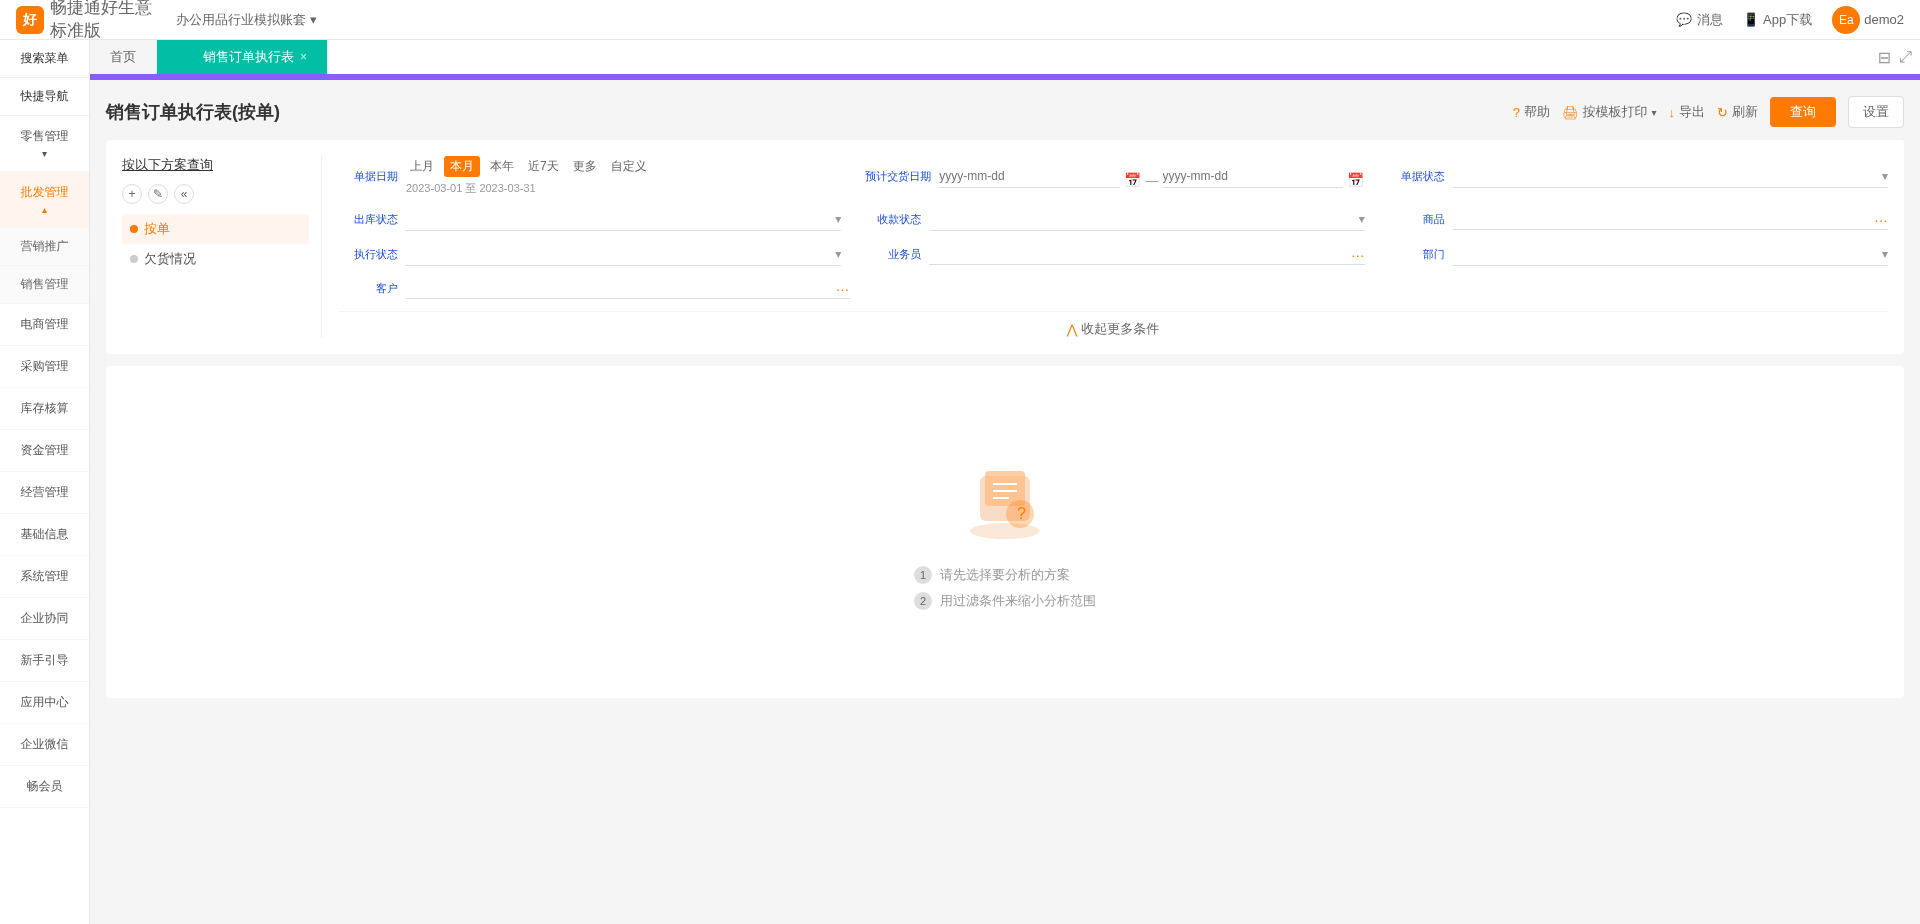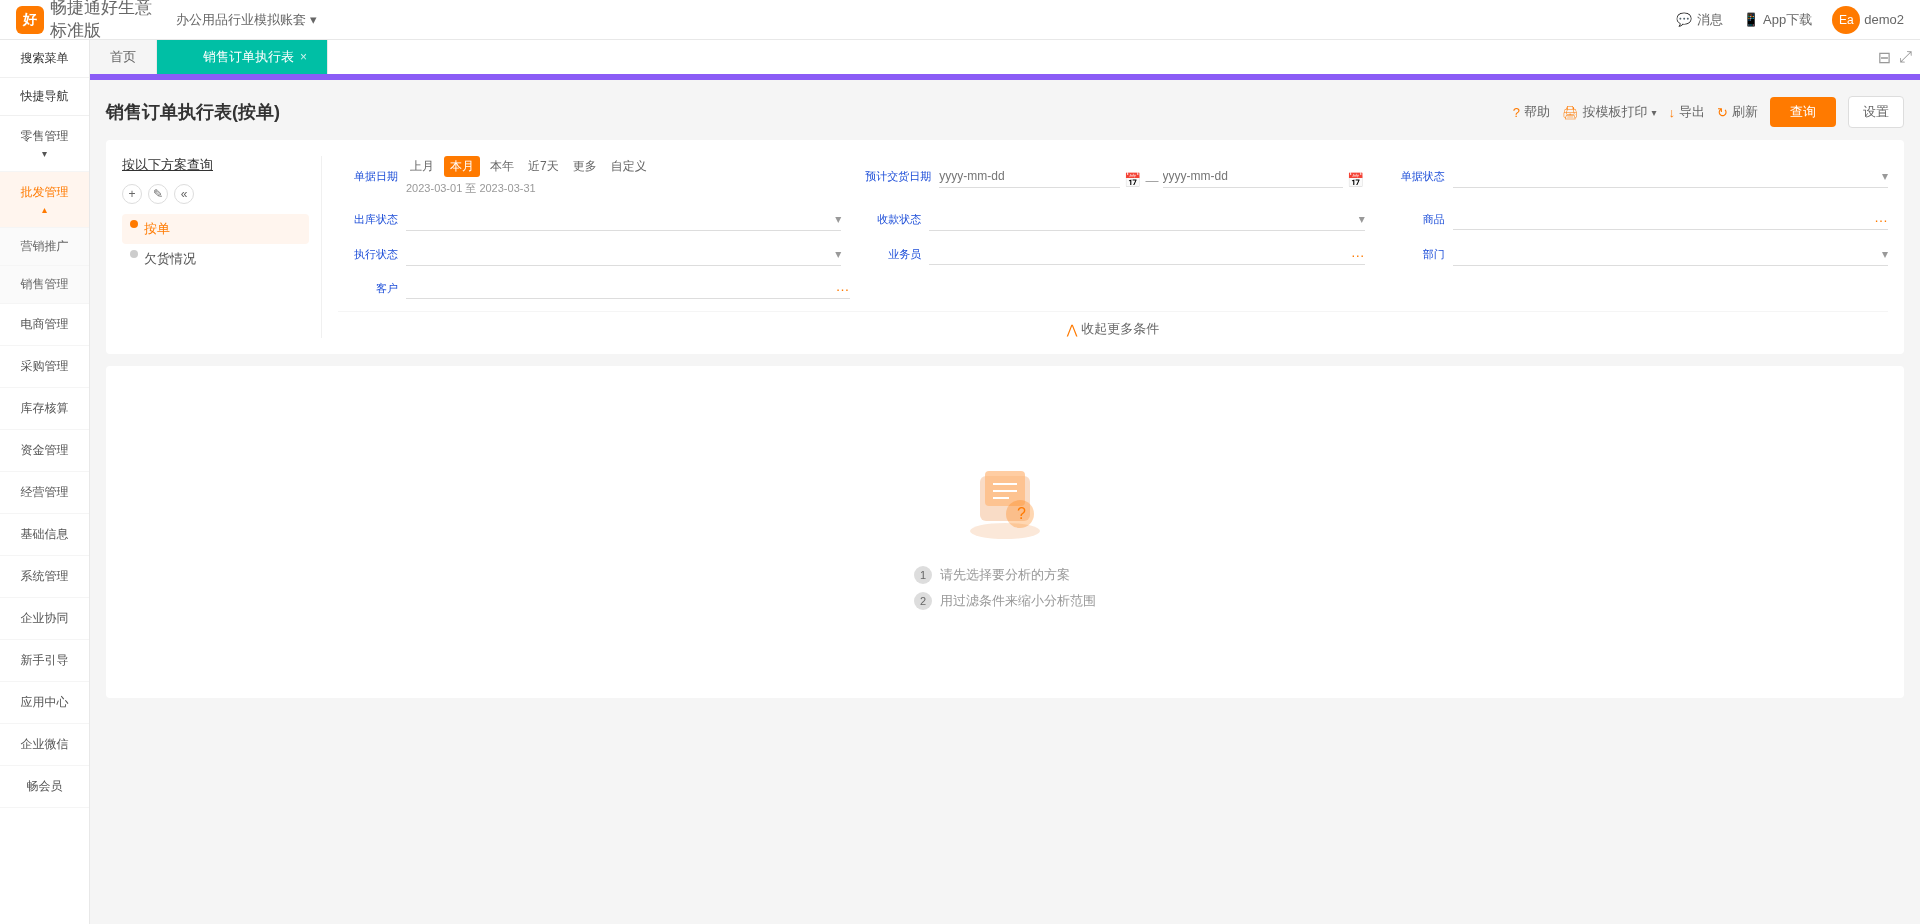--- a/index.html
+++ b/index.html
@@ -54,21 +54,21 @@
     .print-btn { display: flex; align-items: center; gap: 4px; cursor: pointer; color: #666; font-size: 13px; }
     .dropdown-arrow { font-size: 10px; }
 
     
     .filter-area { background: #fff; border-radius: 4px; padding: 16px; margin-bottom: 12px; }
     .filter-section { display: flex; gap: 0; }
     .filter-left { width: 200px; border-right: 1px solid #f0f0f0; padding-right: 12px; }
     .filter-left-title { font-size: 13px; color: #333; margin-bottom: 10px; display: flex; align-items: center; gap: 6px; text-decoration: underline; }
     .filter-left-actions { display: flex; align-items: center; gap: 6px; margin-bottom: 10px; }
     .circle-btn { width: 20px; height: 20px; border-radius: 50%; border: 1px solid #ddd; display: flex; align-items: center; justify-content: center; cursor: pointer; font-size: 12px; color: #666; }
-    .filter-option { display: flex; gap: 6px; padding: 6px 8px; cursor: pointer; border-radius: 4px; font-size: 13px; color: #555; }
+    .filter-option { display: flex; align-items: center; gap: 6px; padding: 6px 8px; cursor: pointer; border-radius: 4px; font-size: 13px; color: #555; }
     .filter-option.active { background: #fff5ee; color: #ff7a00; }
     .filter-option .dot { width: 8px; height: 8px; border-radius: 50%; }
     .dot-orange { background: #ff7a00; }
     .dot-gray { background: #ccc; }
 
     .filter-right { flex: 1; padding-left: 16px; }
     .filter-row { display: grid; grid-template-columns: 1fr 1fr 1fr; gap: 12px 20px; margin-bottom: 12px; }
     .filter-field { display: flex; align-items: center; gap: 8px; }
     .filter-label { font-size: 11px; color: #1d4ed8; white-space: nowrap; min-width: 60px; text-align: right; }
     .filter-label-long { min-width: 70px; }

